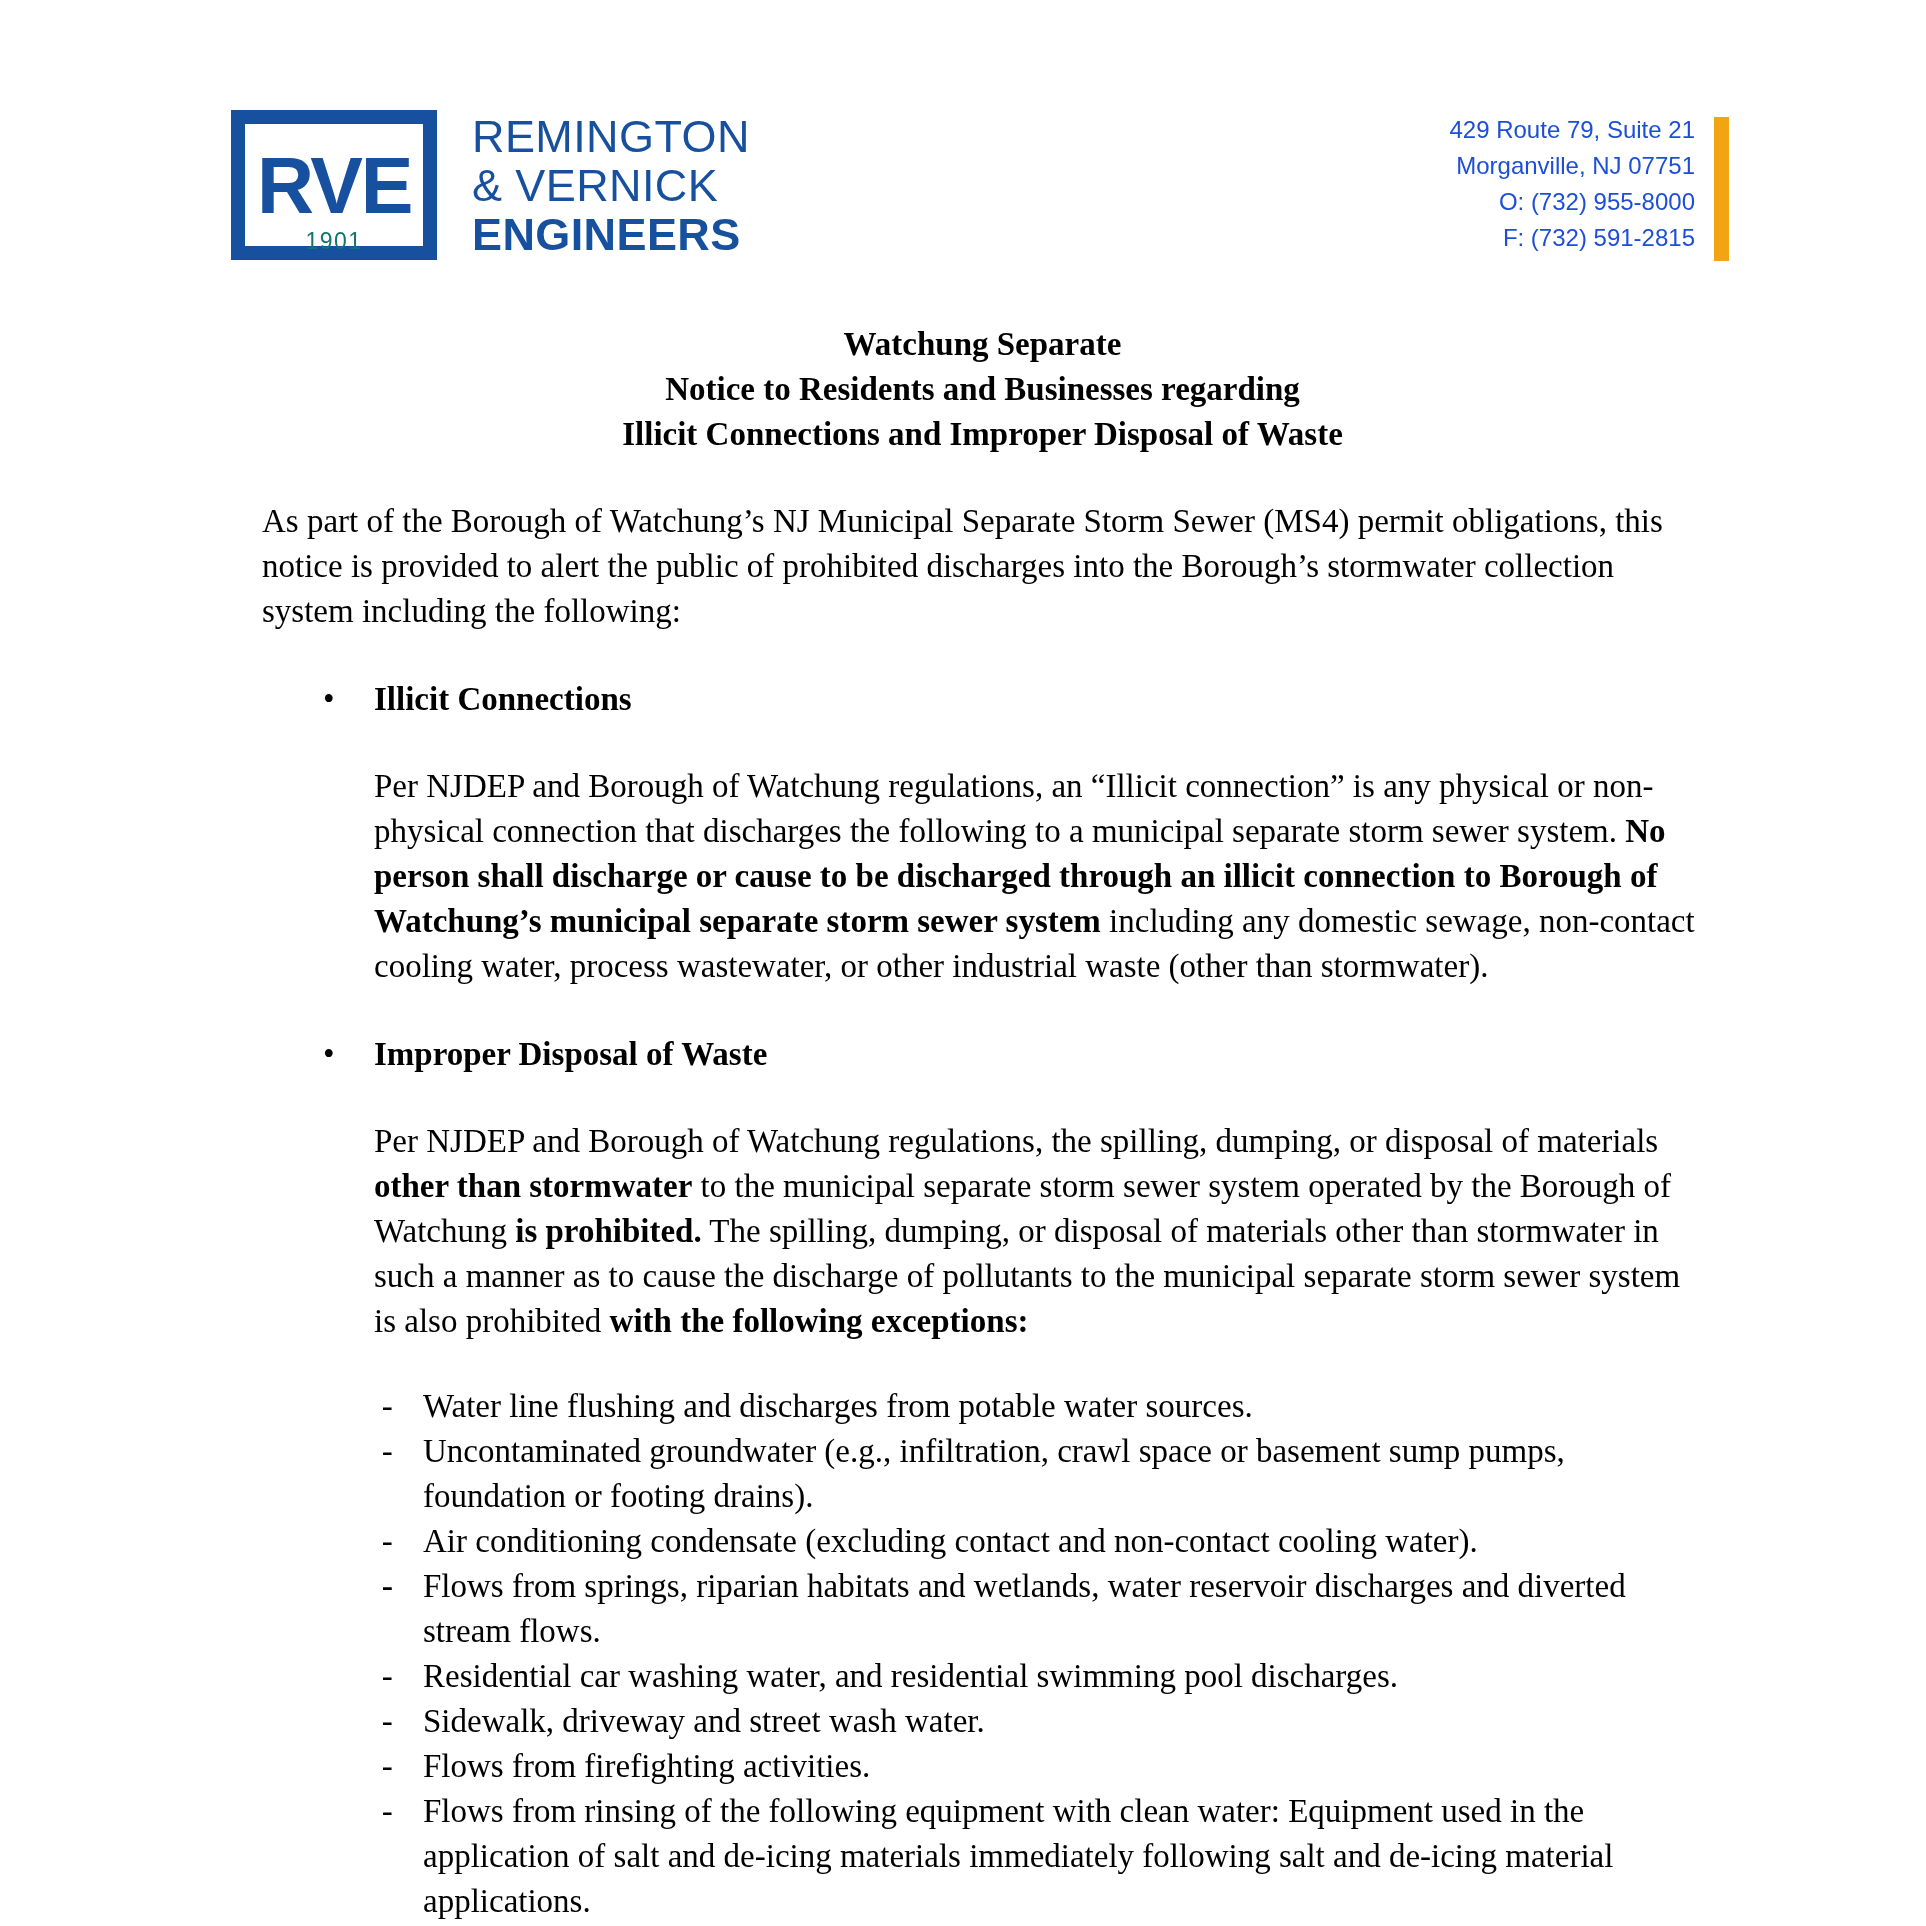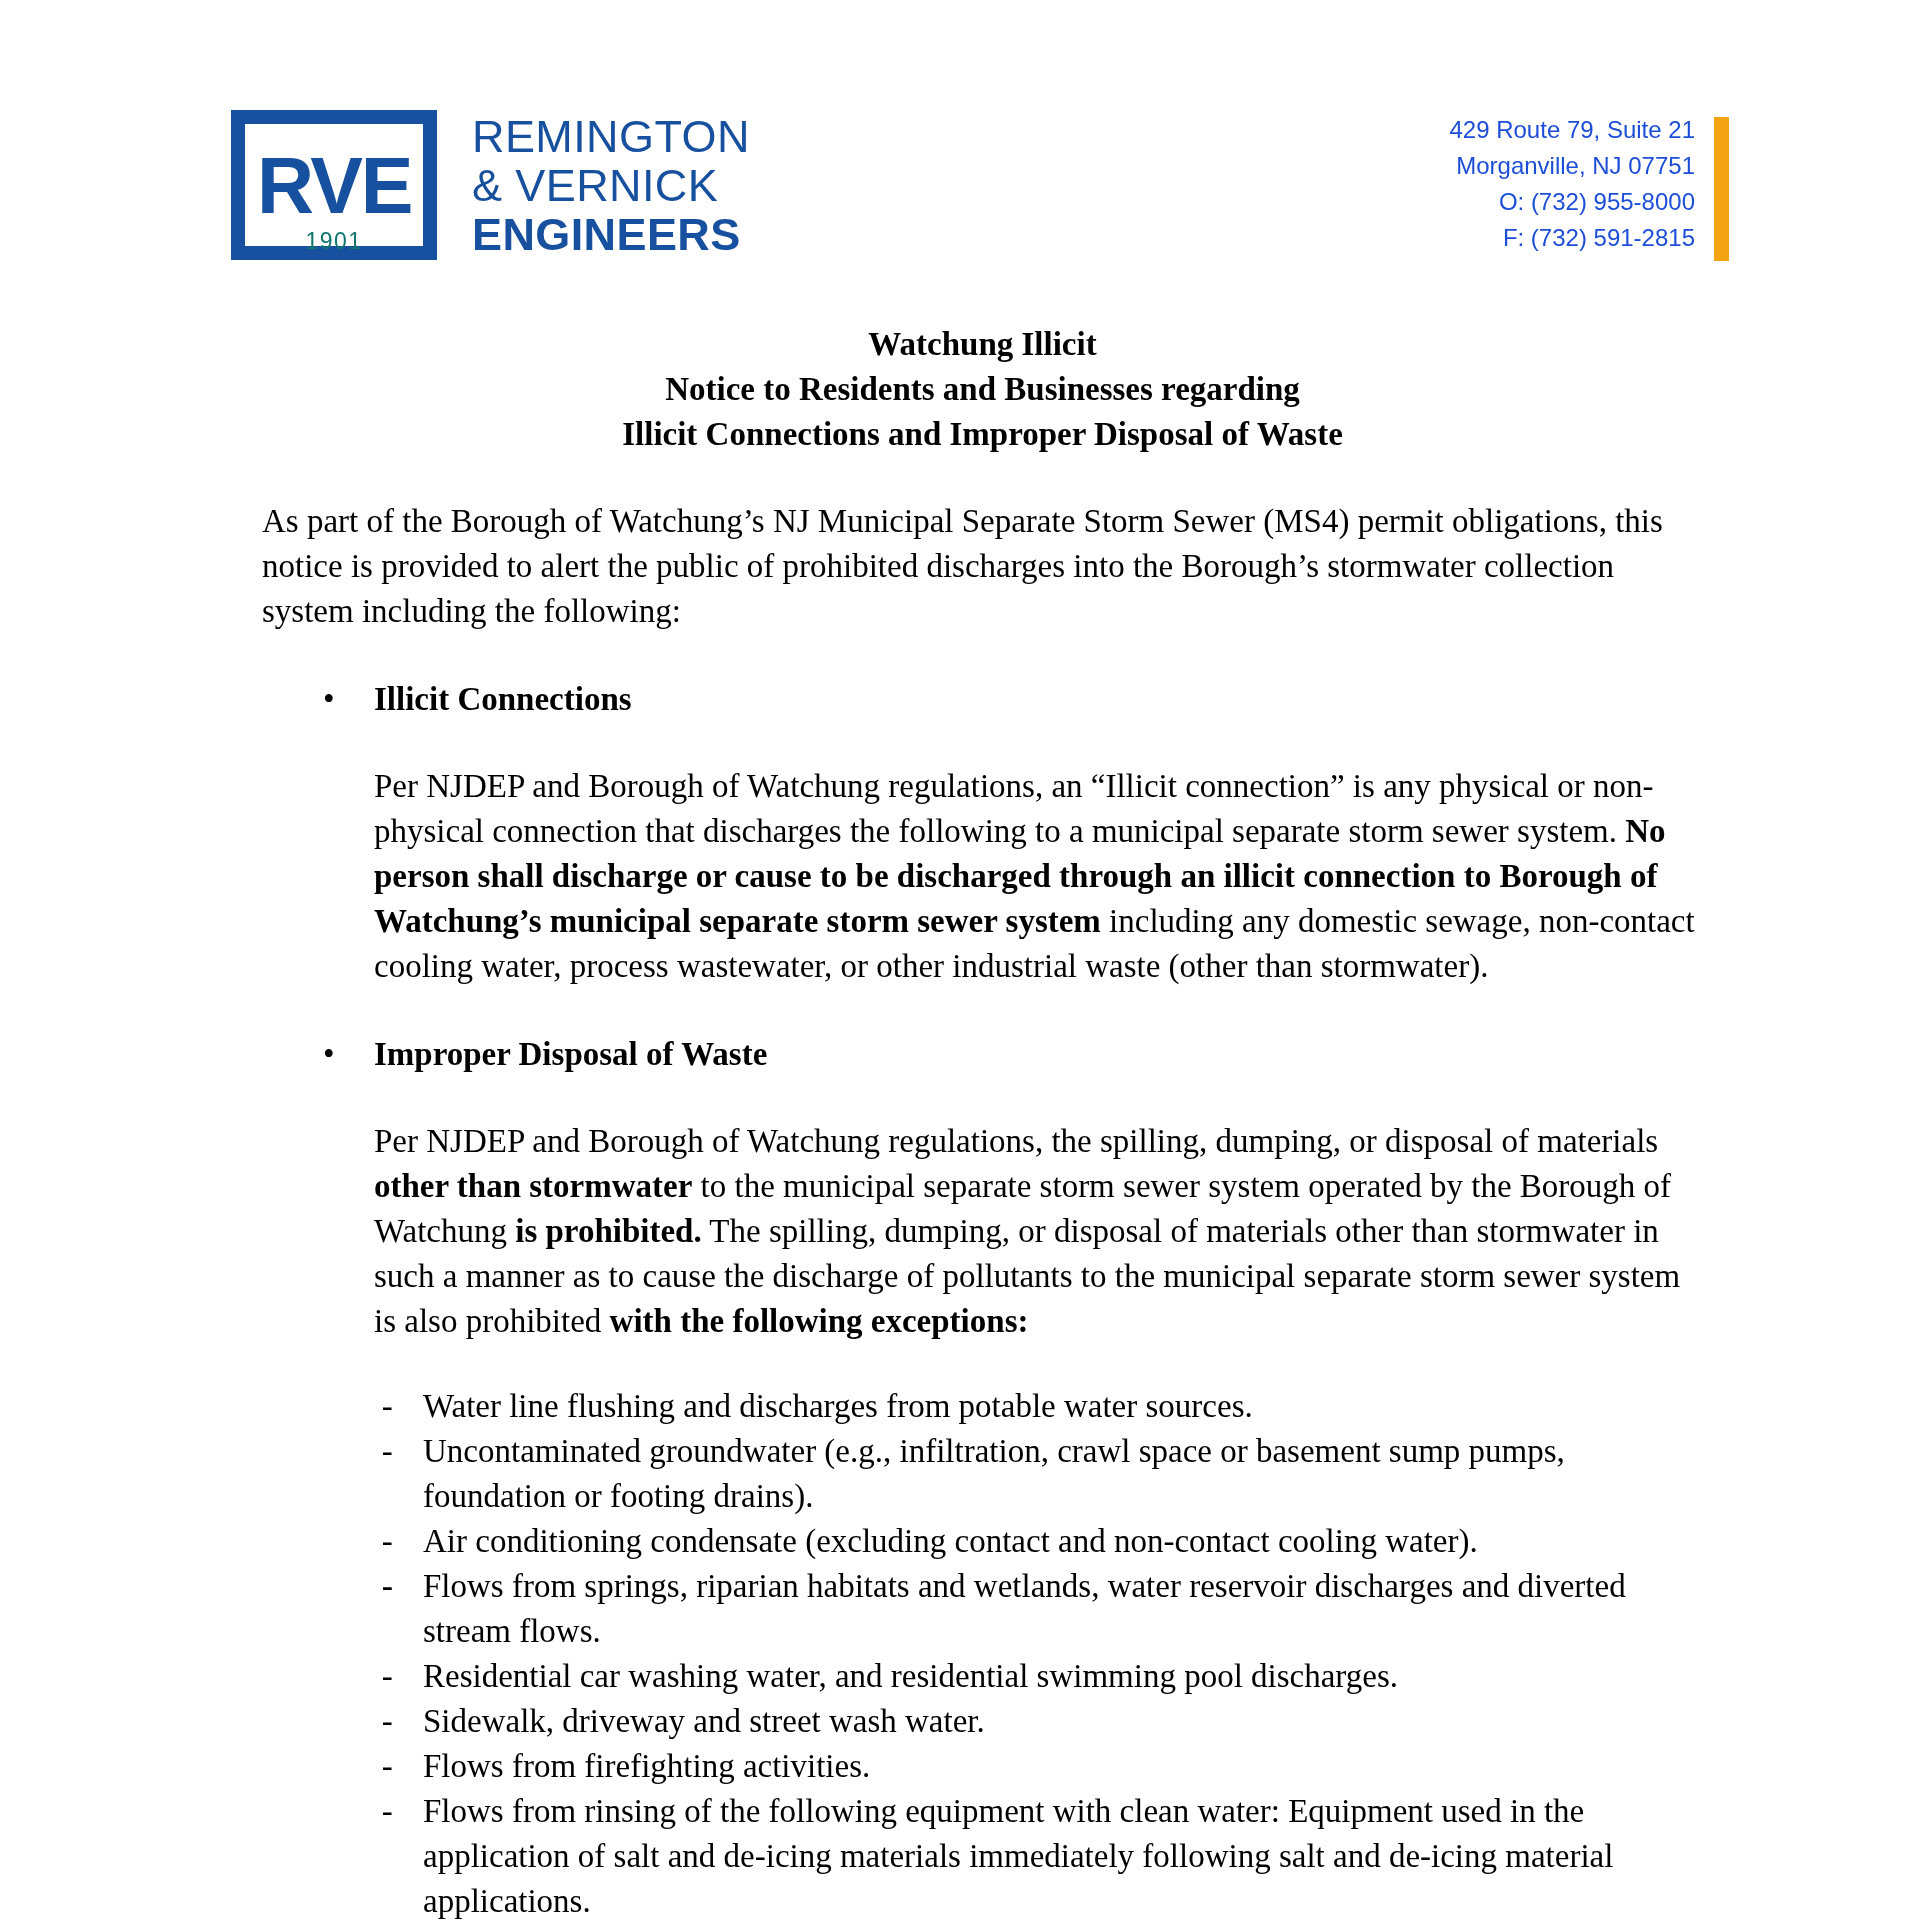--- a/index.html
+++ b/index.html
@@ -209,21 +209,21 @@
       <span>F: (732) 591-2815</span>
     </div>
 
     <div class="gold-bar"></div>
   </div>
 
   <div class="doc-body">
     <div class="content">
 
       <div class="title-block">
-        <span class="tline">Watchung Illicit</span>
+        <span class="tline">Watchung Separate</span>
         <span class="tline">Notice to Residents and Businesses regarding</span>
         <span class="tline">Illicit Connections and Improper Disposal of Waste</span>
       </div>
 
       <p class="intro">As part of the Borough of Watchung’s NJ Municipal Separate Storm Sewer (MS4) permit obligations, this notice is provided to alert the public of prohibited discharges into the Borough’s stormwater collection system including the following:</p>
 
       <ul class="bullets">
 
         <li class="bullet-item">
           <span class="bullet-dot">•</span>

